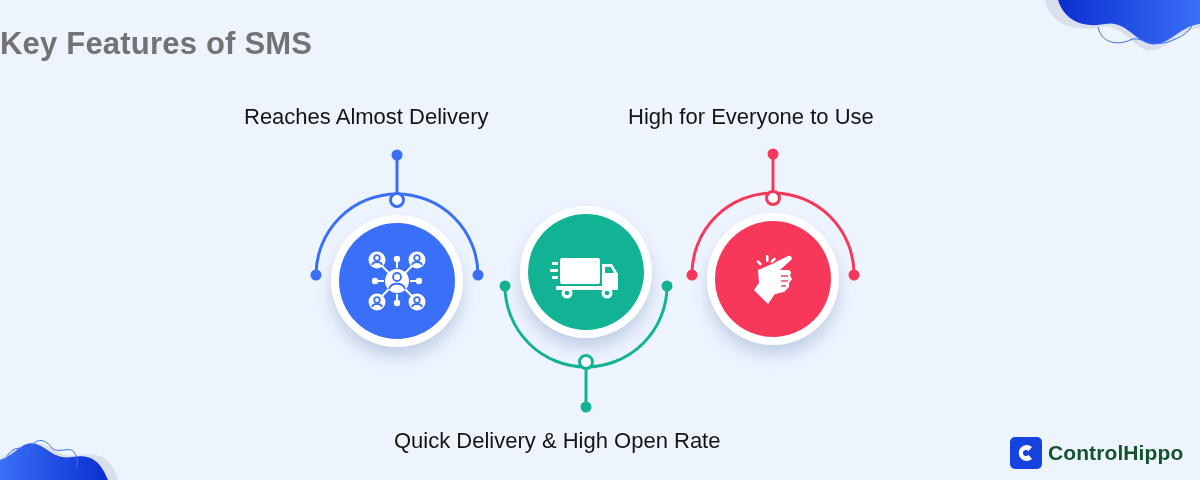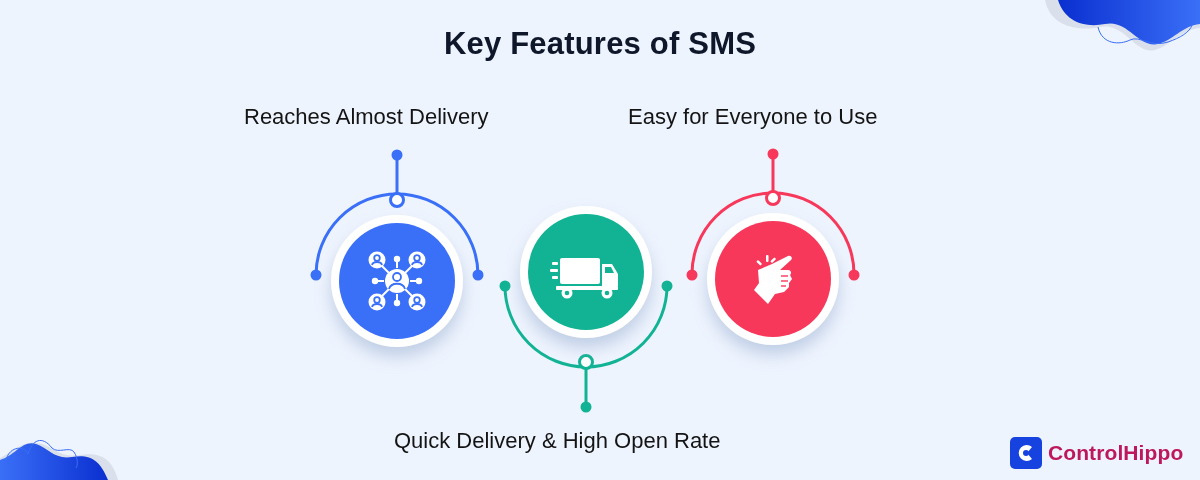--- a/index.html
+++ b/index.html
@@ -5,40 +5,40 @@
   html, body { margin: 0; padding: 0; }
   body {
     width: 1200px; height: 480px; overflow: hidden;
     background: #eef4fe;
     position: relative;
     font-family: "Liberation Sans", "DejaVu Sans", sans-serif;
     color: #111;
   }
   .title {
     position: absolute; left: 0; right: 0; top: 26px;
-    text-align: center; font-size: 31px; font-weight: 700;
-    letter-spacing: 0.2px; color: #0f172a;
+    text-align: left; font-size: 31px; font-weight: 700;
+    letter-spacing: 0.2px; color: #737373;
   }
   .label {
     position: absolute; font-size: 22px; font-weight: 400; color: #141414;
     white-space: nowrap;
   }
   .lbl-blue { left: 244px; top: 104px; }
   .lbl-red  { left: 628px; top: 104px; }
   .lbl-green{ left: 394px; top: 420px; margin-top: 8px; }
   svg.diagram { position: absolute; left: 0; top: 0; }
   .logo {
     position: absolute; left: 1010px; top: 437px;
     display: flex; align-items: center; gap: 6px;
   }
   .logo-badge {
     width: 32px; height: 32px; border-radius: 5px; background: #1642e0;
     display: flex; align-items: center; justify-content: center;
   }
-  .logo-text { font-size: 21px; font-weight: 700; color: #be185d; letter-spacing: 0.1px; }
+  .logo-text { font-size: 21px; font-weight: 700; color: #14532d; letter-spacing: 0.1px; }
   .wave { position: absolute; }
 </style>
 </head>
 <body>
 
 <svg class="wave" width="170" height="60" style="left:1030px;top:0;" viewBox="0 0 170 60">
   <defs>
     <linearGradient id="gTR" x1="0" y1="0" x2="1" y2="0">
       <stop offset="0" stop-color="#0a2fd0"></stop>
       <stop offset="1" stop-color="#3a6ff7"></stop>
@@ -57,21 +57,21 @@
     </linearGradient>
   </defs>
   <path d="M0 28 C 15 20, 25 8, 42 14 C 55 18, 60 28, 80 25 C 100 22, 112 28, 118 50 L0 50 Z" fill="#d9e0ec"></path>
   <path d="M0 30 C 15 26, 22 10, 36 14 C 48 18, 55 30, 72 27 C 90 24, 100 30, 108 50 L0 50 Z" fill="url(#gBL)"></path>
   <path d="M6 30 C 10 15, 25 16, 28 24 C 32 10, 42 5, 52 18 C 58 24, 70 16, 74 22 C 78 28, 78 35, 76 38" fill="none" stroke="#3a6ff7" stroke-width="1"></path>
 </svg>
 
 <div class="title">Key Features of SMS</div>
 
 <div class="label lbl-blue">Reaches Almost Delivery</div>
-<div class="label lbl-red">Easy for Everyone to Use</div>
+<div class="label lbl-red">High for Everyone to Use</div>
 <div class="label lbl-green">Quick Delivery &amp; High Open Rate</div>
 
 <svg class="diagram" width="1200" height="480" viewBox="0 0 1200 480">
   <defs>
     <filter id="shadow" x="-30%" y="-30%" width="160%" height="170%">
       <feDropShadow dx="0" dy="10" stdDeviation="8" flood-color="#8aa0c8" flood-opacity="0.45"></feDropShadow>
     </filter>
   </defs>
 
   <g>

